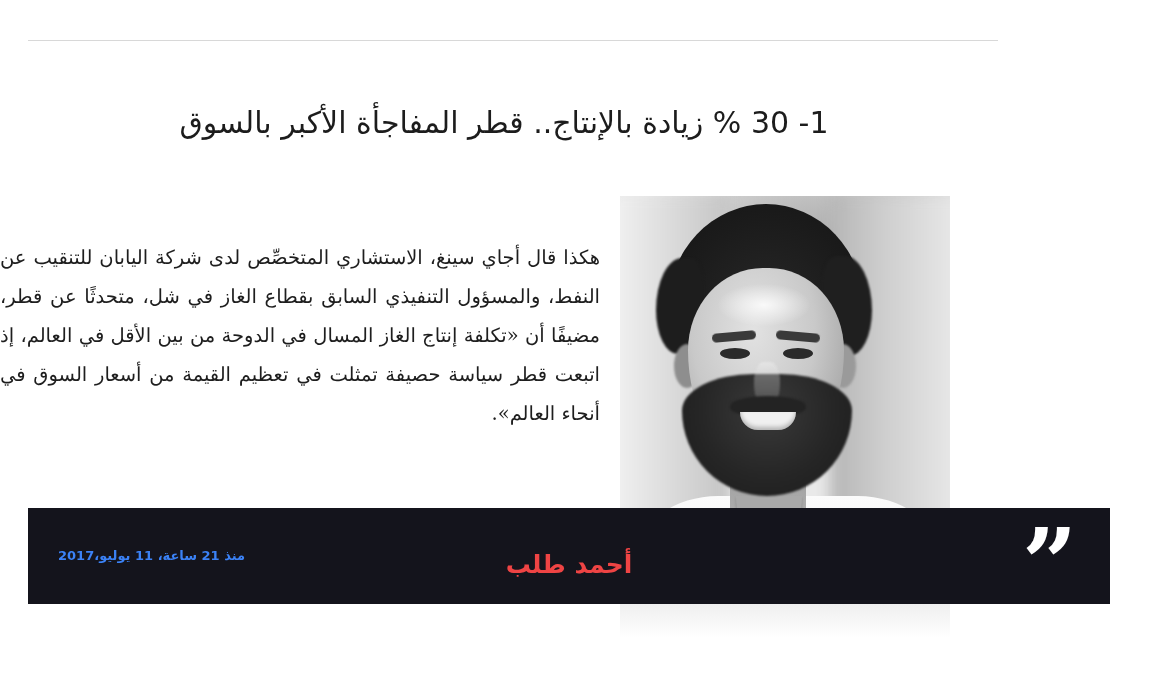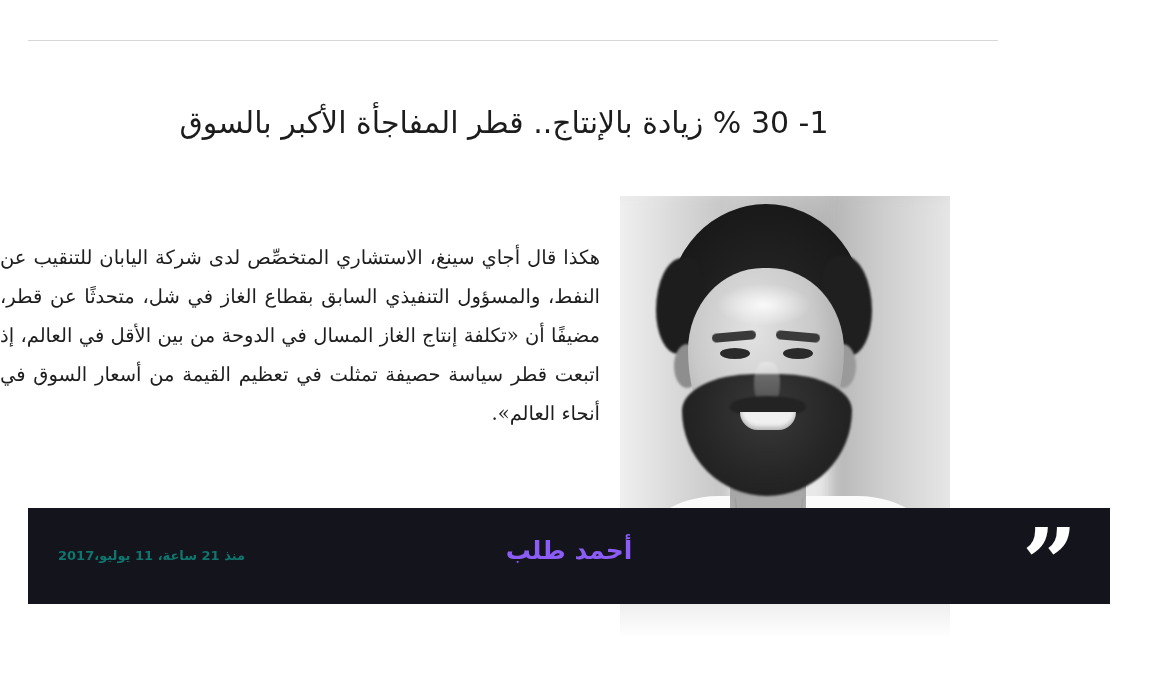--- a/index.html
+++ b/index.html
@@ -240,36 +240,36 @@
   .attrib-bar {
     position: absolute;
     left: 28px;
     top: 508px;
     width: 1082px;
     height: 96px;
     background: #14141c;
   }
   .attrib-name {
     position: absolute;
-    top: 536px;
+    top: 550px;
     left: 0;
     width: 1138px;
     text-align: center;
     direction: rtl;
-    color: #8b5cf6;
+    color: #ef4444;
     font-size: 25px;
     font-weight: 700;
     letter-spacing: .5px;
   }
   .attrib-meta {
     position: absolute;
     top: 548px;
     left: 58px;
     direction: rtl;
-    color: #0f766e;
+    color: #3b82f6;
     font-size: 13px;
     font-weight: 700;
     white-space: nowrap;
   }
   .quote-mark {
     position: absolute;
     top: 516px;
     left: 1022px;
     color: #ffffff;
     font-family: "DejaVu Serif", "Liberation Serif", serif;

